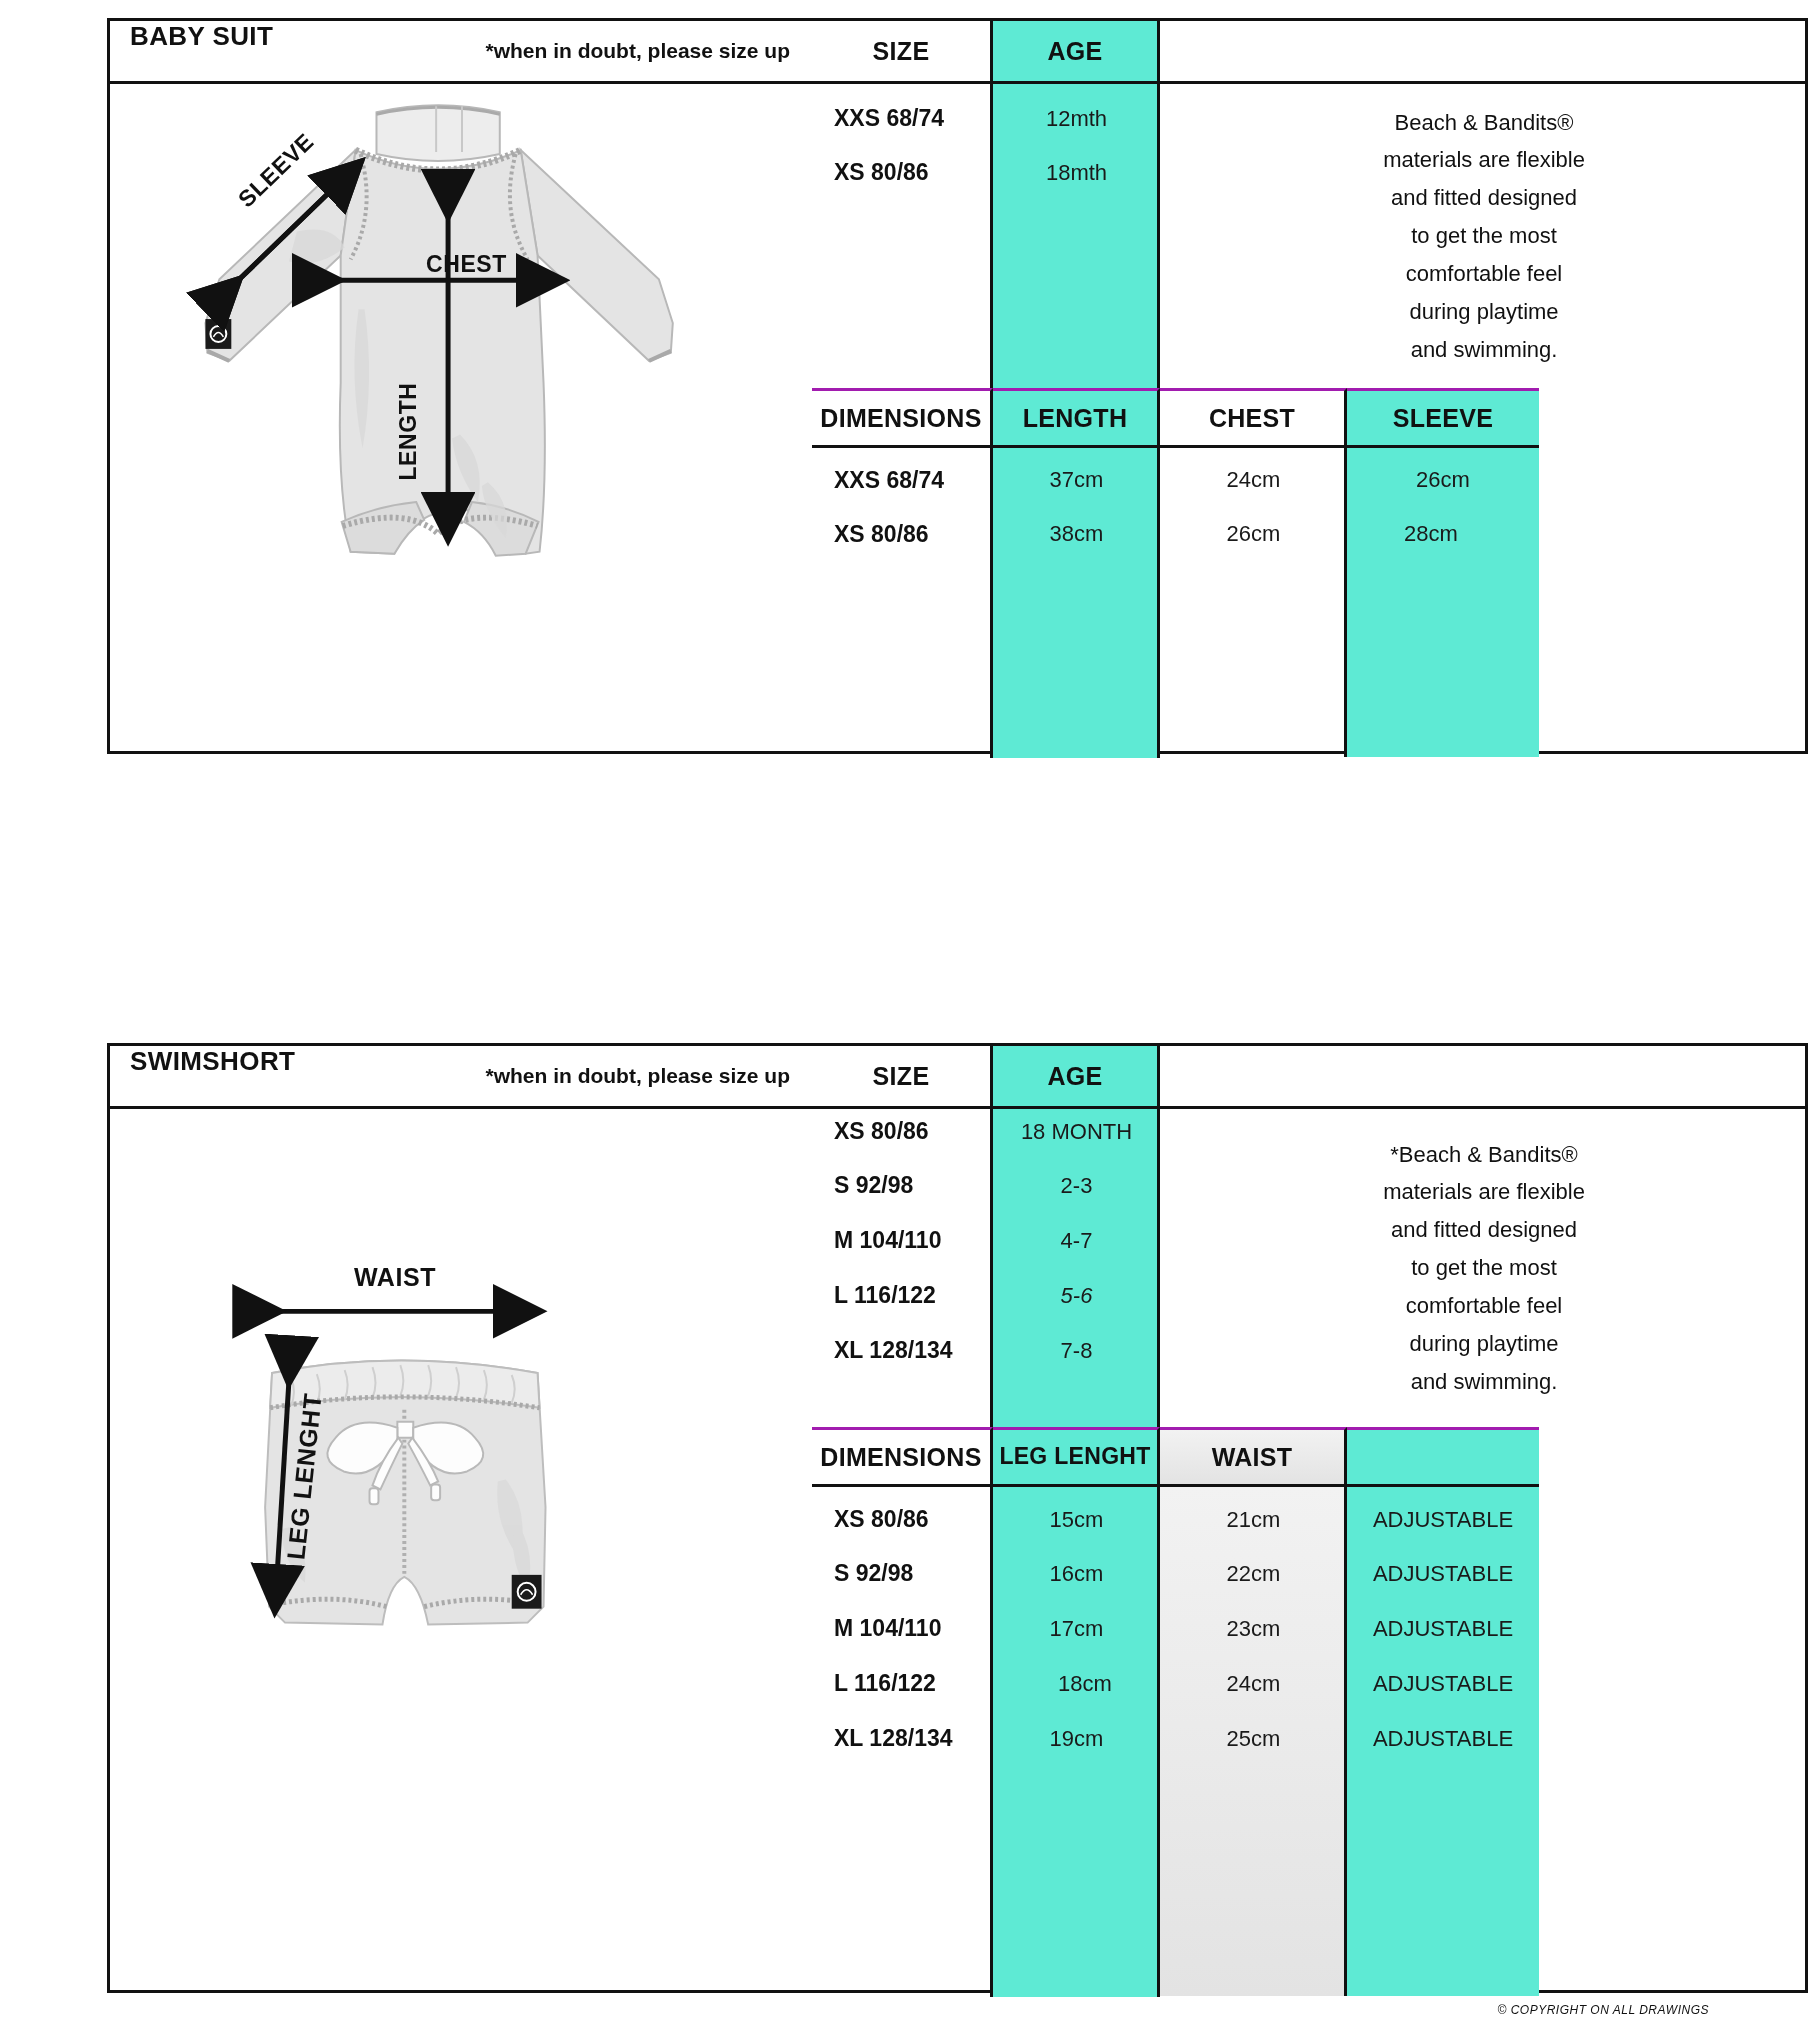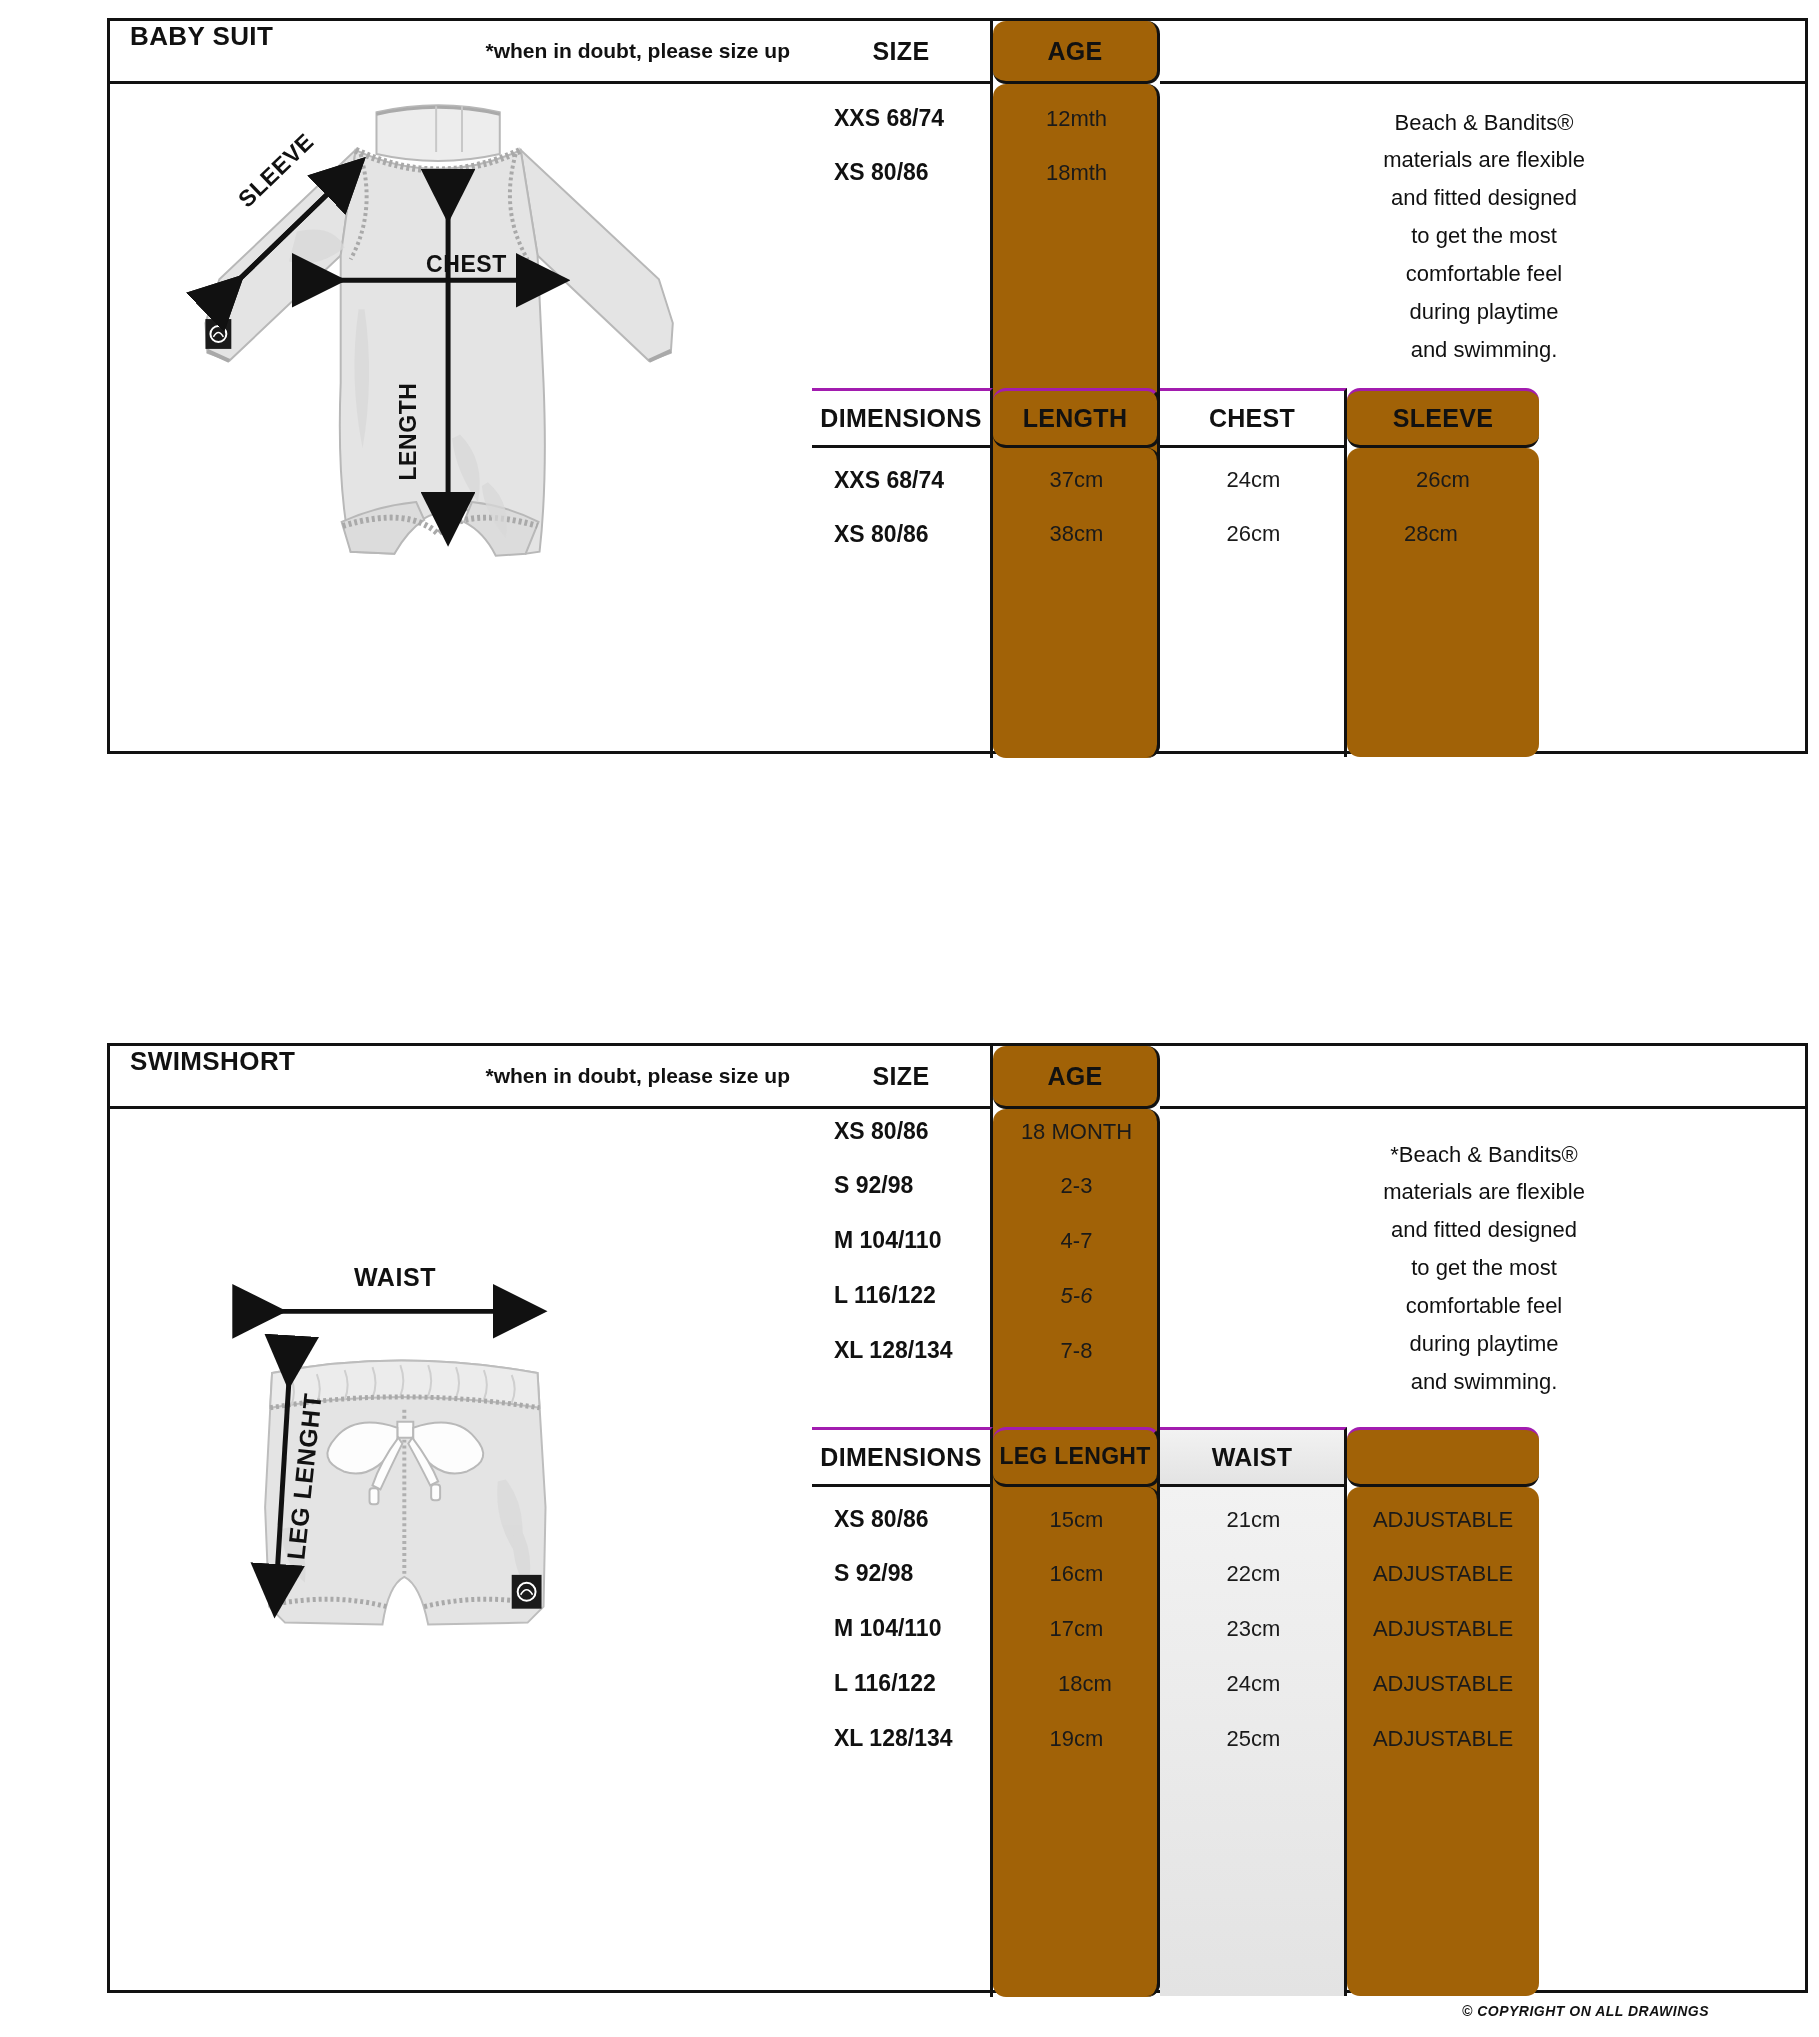--- a/index.html
+++ b/index.html
@@ -43,39 +43,39 @@
   .tcell {
     position: absolute;
     display: flex; align-items: center; justify-content: center;
     text-align: center;
     font-size: 22px;
     line-height: 1.2;
   }
   .tcell.hdr { font-weight: 700; font-size: 25px; letter-spacing: 0.3px; }
   .tcell.sizelbl { font-weight: 700; font-size: 23px; justify-content: flex-start; padding-left: 22px; }
   .tcell.val { font-weight: 400; color: #1a1a1a; }
-  .shade { background: #a16207; border-radius: 13px; }
+  .shade { background: #5eead4; }
   .shade-soft { background: linear-gradient(180deg,#f2f2f2 0%, #e3e3e3 100%); }
   .bd-r { border-right: 3px solid #111; }
   .bd-b { border-bottom: 3px solid #111; }
   .bd-t { border-top: 3px solid #a21caf; }
 
   .info-box {
     position: absolute;
     display: flex; align-items: center; justify-content: center;
     text-align: center;
     font-size: 22px; line-height: 1.72;
     padding: 0 26px;
     white-space: pre-line;
   }
 
   .copyright {
     position: absolute;
-    font-style: italic; font-size: 14px; letter-spacing: 0.5px;
-    font-weight: 700;
+    font-style: italic; font-size: 12px; letter-spacing: 0.5px;
+    font-weight: 400;
   }
 
   svg { display: block; }
   .lbl {
     position: absolute;
     font-size: 23px; font-weight: 700; letter-spacing: 0.6px;
     color: #111;
   }
   .rot90  { transform: rotate(-90deg); transform-origin: center; }
 </style>

